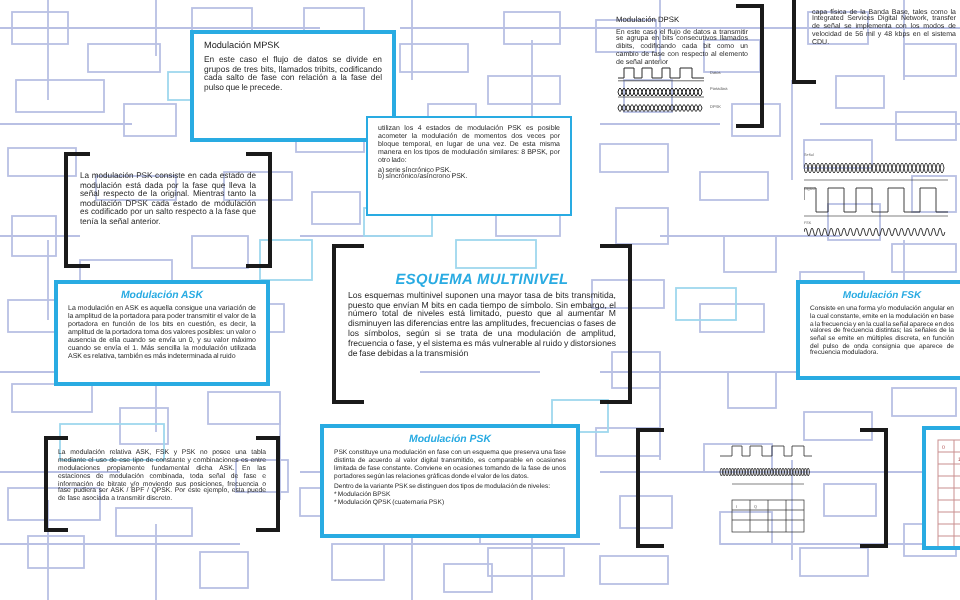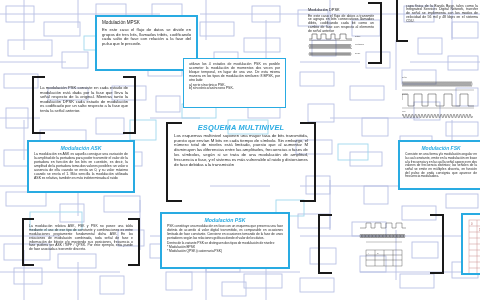--- a/index.html
+++ b/index.html
@@ -201,21 +201,21 @@
   <p class="plain" style="left:29px;top:222px;width:104px;font-size:3.4px;">La modulación relativa ASK, FSK y PSK no posee una tabla mediante el uso de ese tipo de constante y combinaciones es entre modulaciones propiamente fundamental dicha ASK. En las estaciones de modulación combinada, toda señal de fase e información de bitrate y/o moviendo sus posiciones, frecuencia o fase pudiera ser ASK / BPF / QPSK. Por este ejemplo, esta puede de fase asociada a transmitir discreto.</p>
 
   <div class="frame" id="frame-title" style="left:166px;top:122px;width:150px;height:80px;">
     <span class="br" style="left:0;top:0;width:2.4px;height:80px;"></span>
     <span class="br" style="left:0;top:0;width:16px;height:2.4px;"></span>
     <span class="br" style="left:0;bottom:0;width:16px;height:2.4px;"></span>
     <span class="br" style="right:0;top:0;width:2.4px;height:80px;"></span>
     <span class="br" style="right:0;top:0;width:16px;height:2.4px;"></span>
     <span class="br" style="right:0;bottom:0;width:16px;height:2.4px;"></span>
   </div>
-  <div id="title-card" style="position:absolute;left:174px;top:124px;width:134px;z-index:6;">
+  <div id="title-card" style="position:absolute;left:174px;top:136px;width:134px;z-index:6;">
     <p class="card-title">ESQUEMA MULTINIVEL</p>
     <p class="body-txt">Los esquemas multinivel suponen una mayor tasa de bits transmitida, puesto que envían M bits en cada tiempo de símbolo. Sin embargo, el número total de niveles está limitado, puesto que al aumentar M disminuyen las diferencias entre las amplitudes, frecuencias o fases de los símbolos, según si se trata de una modulación de amplitud, frecuencia o fase, y el sistema es más vulnerable al ruido y distorsiones de fase debidas a la transmisión</p>
   </div>
 
   <div class="card" id="psk-card" style="left:160px;top:212px;width:130px;height:57px;">
     <p class="card-title" style="font-size:5.2px;">Modulación PSK</p>
     <p class="body-txt" style="font-size:3.3px;">PSK constituye una modulación en fase con un esquema que preserva una fase distinta de acuerdo al valor digital transmitido, es comparable en ocasiones limitada de fase constante. Conviene en ocasiones tomando de la fase de unos portadores según las relaciones gráficas donde el valor de los datos.</p>
     <p class="body-txt" style="font-size:3.3px;margin-top:2px;">Dentro de la variante PSK se distinguen dos tipos de modulación de niveles:</p>
     <p class="body-txt" style="font-size:3.3px;">* Modulación BPSK</p>
     <p class="body-txt" style="font-size:3.3px;">* Modulación QPSK (cuaternaria PSK)</p>

